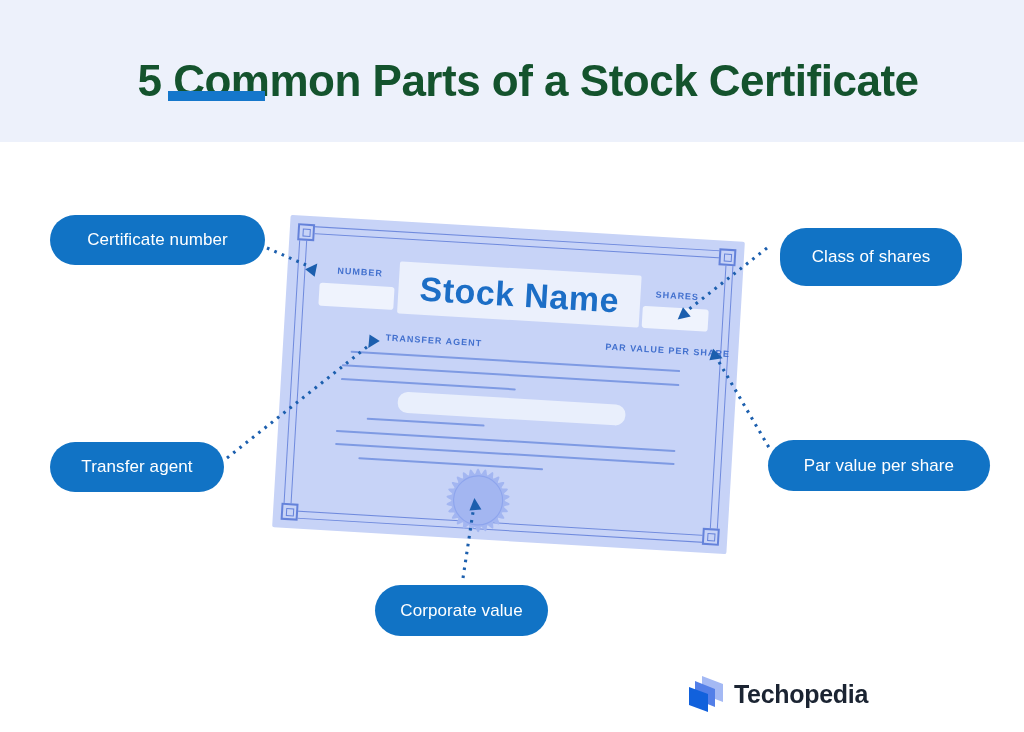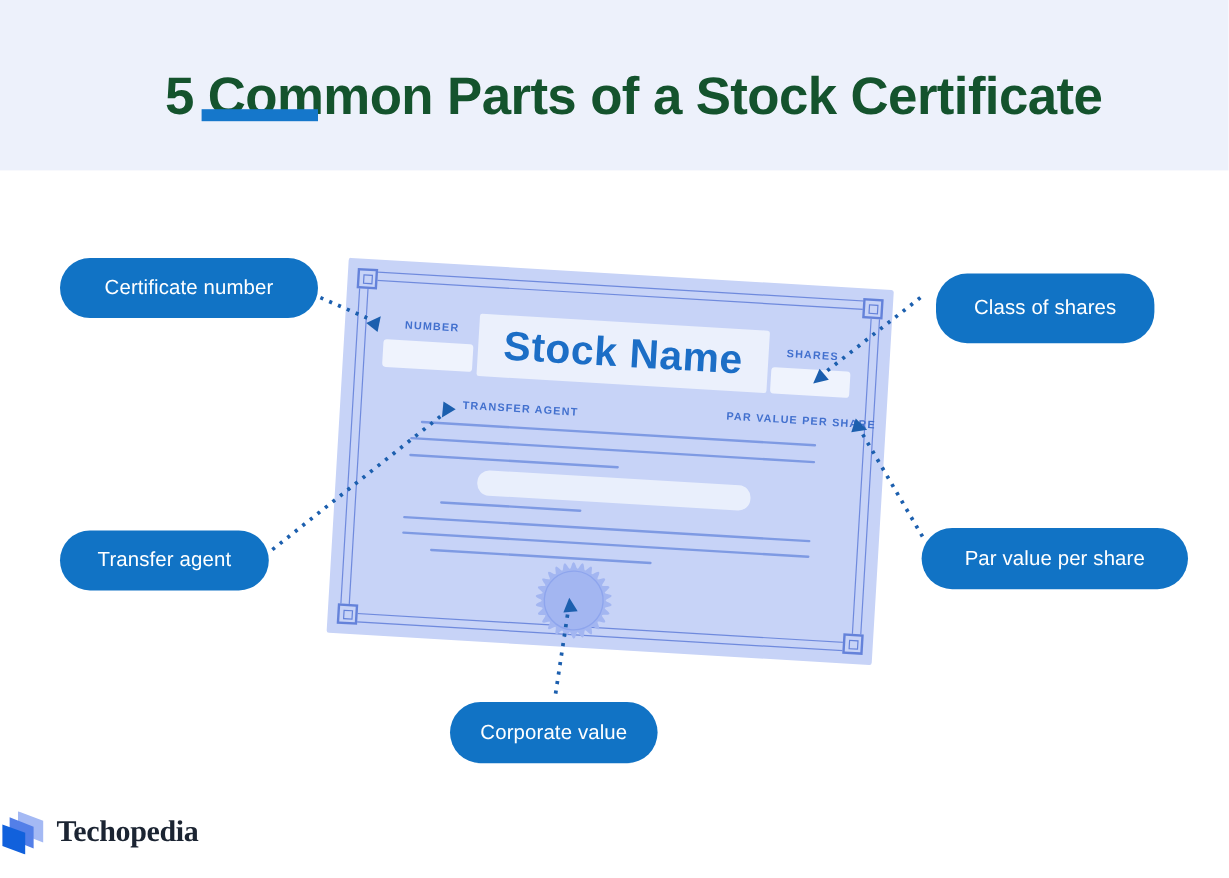--- a/index.html
+++ b/index.html
@@ -47,21 +47,21 @@
   .field{position:absolute;background:#EFF3FD;border-radius:3px;}
   .name-banner{
     position:absolute;left:112px;top:40px;width:242px;height:52px;background:#EBF0FC;border-radius:2px;
     display:flex;align-items:center;justify-content:center;
   }
   .stock-name{font-size:34px;font-weight:bold;color:#1C6EC6;letter-spacing:0.5px;}
   .tline{position:absolute;height:2px;background:#7E9AE3;border-radius:1px;}
   .signature-bar{position:absolute;left:118px;top:170px;width:228px;height:21px;background:#E9EFFC;border-radius:10px;}
   .seal-wrap{position:absolute;left:171px;top:241px;width:66px;height:66px;}
   
-  .logo{position:absolute;left:0;top:676px;width:868px;display:flex;align-items:center;justify-content:flex-start;gap:9px;font-family:Liberation Serif, serif;}
+  .logo{position:absolute;left:0;top:676px;width:868px;display:flex;align-items:center;justify-content:flex-end;gap:9px;}
   .wordmark{font-size:25px;font-weight:bold;color:#1B2432;letter-spacing:-0.3px;}
 </style>
 </head>
 <body>
 
 <div class="canvas">
 
   <div class="header-band"></div>
   <h1 class="page-title">5 Common Parts of a Stock Certificate</h1>
   <div class="title-underline"></div>

